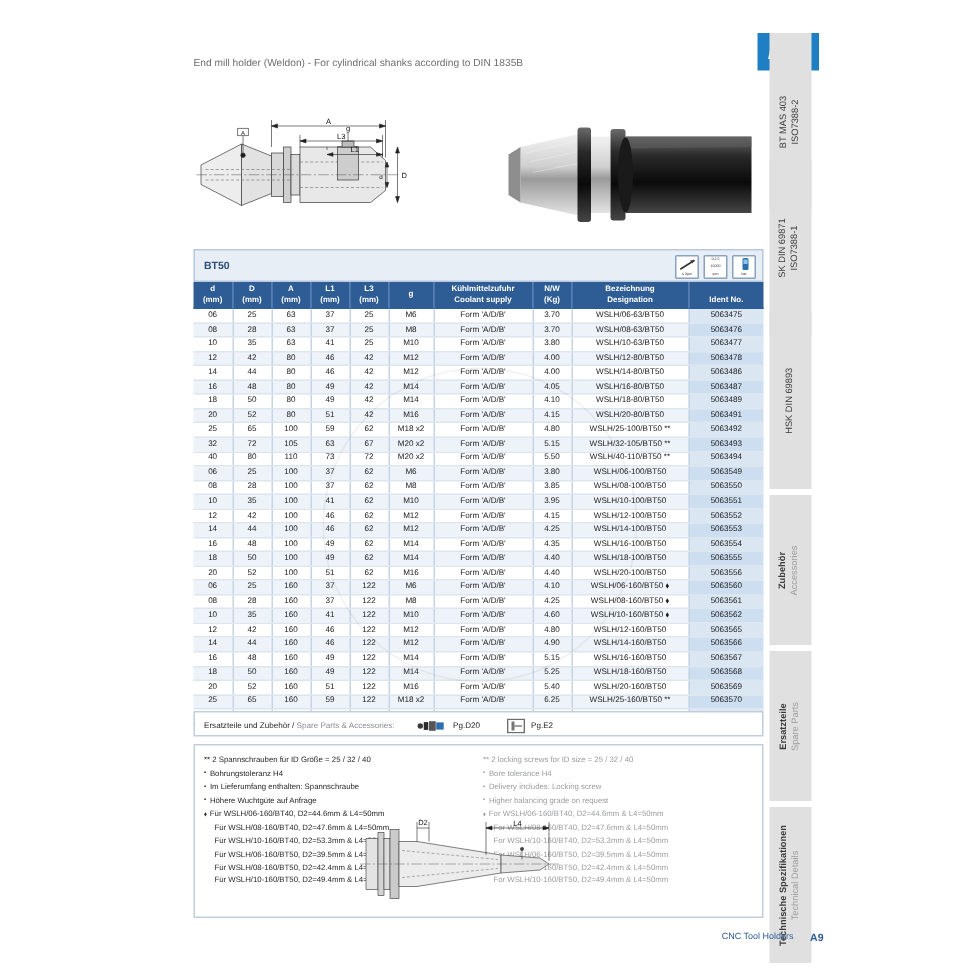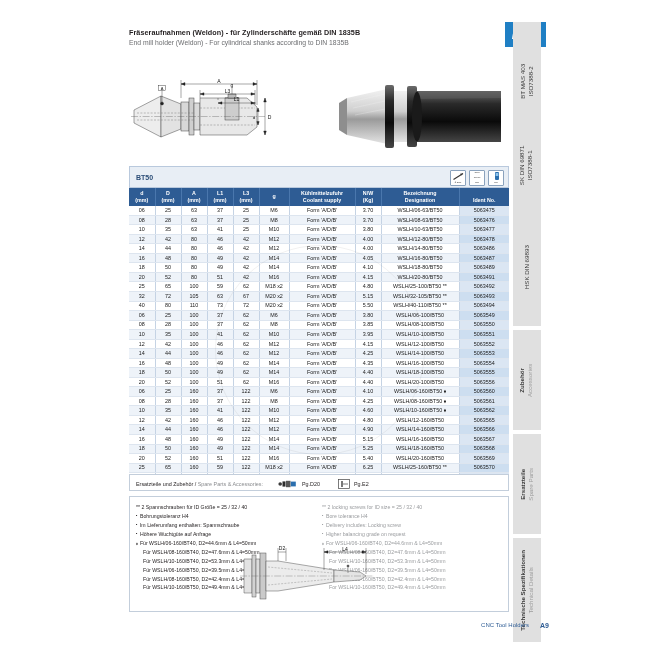--- a/index.html
+++ b/index.html
@@ -142,21 +142,20 @@
   .wm {
     position:absolute; left:215px; top:245px; width:210px; height:210px;
     border:1.4px solid rgba(120,120,120,0.10); border-radius:50%;
     pointer-events:none;
   }
 </style>
 </head>
 <body>
 
 <div class="header">
-  <div class="hdr-title-de">Fräseraufnahmen (Weldon) - für Zylinderschäfte gemäß DIN 1835B</div>
   <div class="hdr-title-en">End mill holder (Weldon) - For cylindrical shanks according to DIN 1835B</div>
   <div class="logo">
     <div class="logo-text">bilz</div>
   </div>
 </div>
 
 <div class="drawing">
 <svg class="draw-svg" width="380" height="106" viewBox="0 0 380 106">
   <defs>
     <linearGradient id="steel" x1="0" y1="0" x2="0" y2="1">

